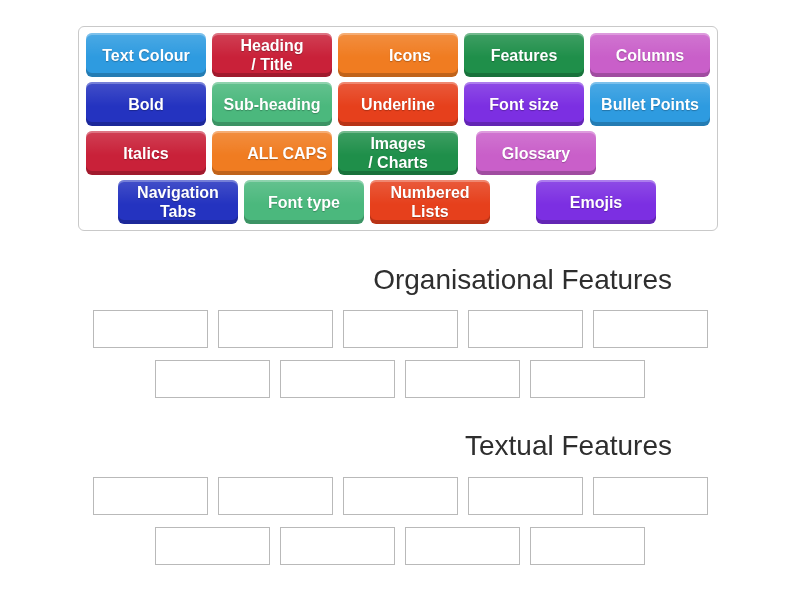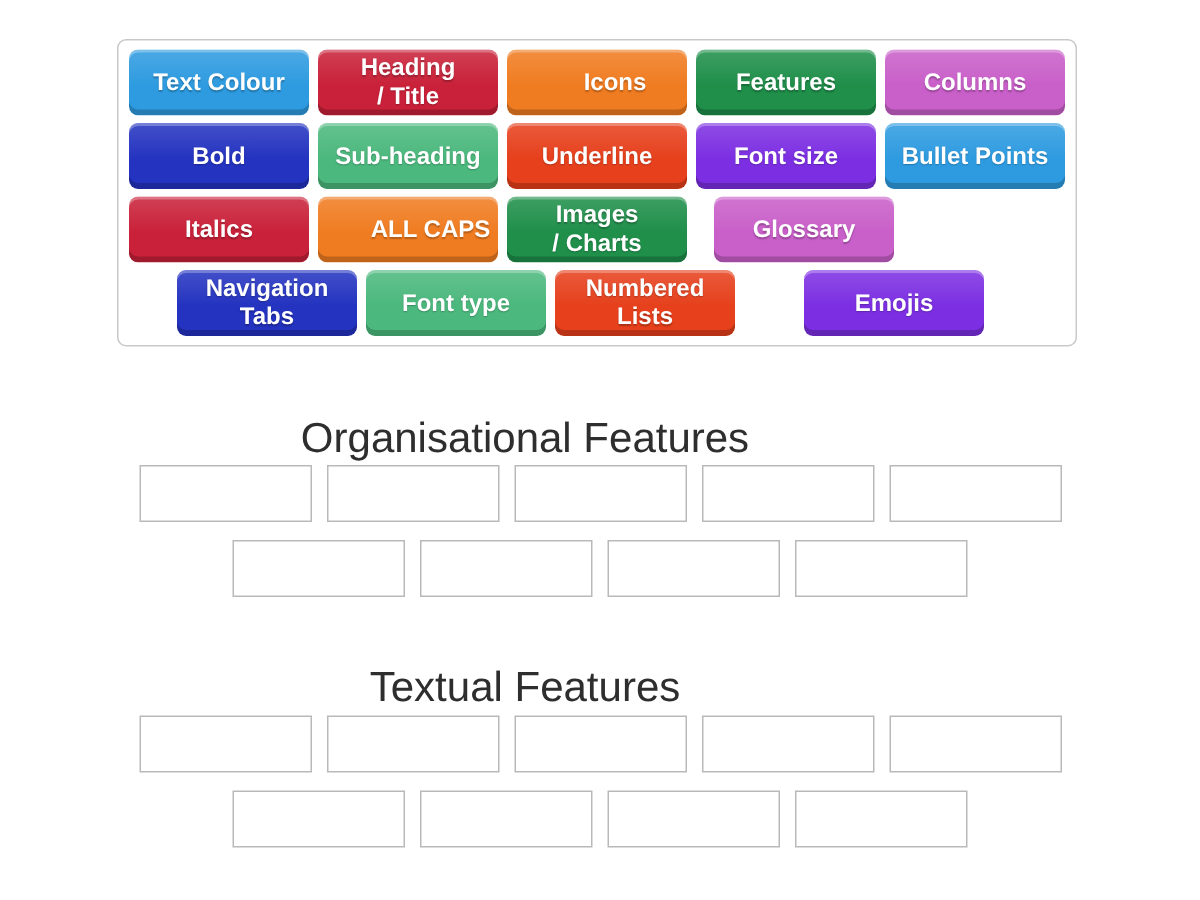--- a/index.html
+++ b/index.html
@@ -45,25 +45,25 @@
     box-shadow: inset 0 2px 0 rgba(255,255,255,0.28), inset 0 -4px 0 rgba(0,0,0,0.20);
     background-image: linear-gradient(rgba(255,255,255,0.14), rgba(255,255,255,0) 55%);
     cursor: pointer;
     user-select: none;
   }
 
   
   .group-title {
     position: absolute;
     left: 0; width: 668px;
-    text-align: center;
+    text-align: right;
     font-size: 28px;
     line-height: 40px;
     font-weight: normal;
-    margin: 16px;
+    margin: 4px;
     color: #2e2e2e;
   }
   #group1-title { top: 256px; }
   #group2-title { top: 422px; }
 
   
   .slot-row {
     position: absolute;
     left: 0; width: 800px;
     display: flex;

